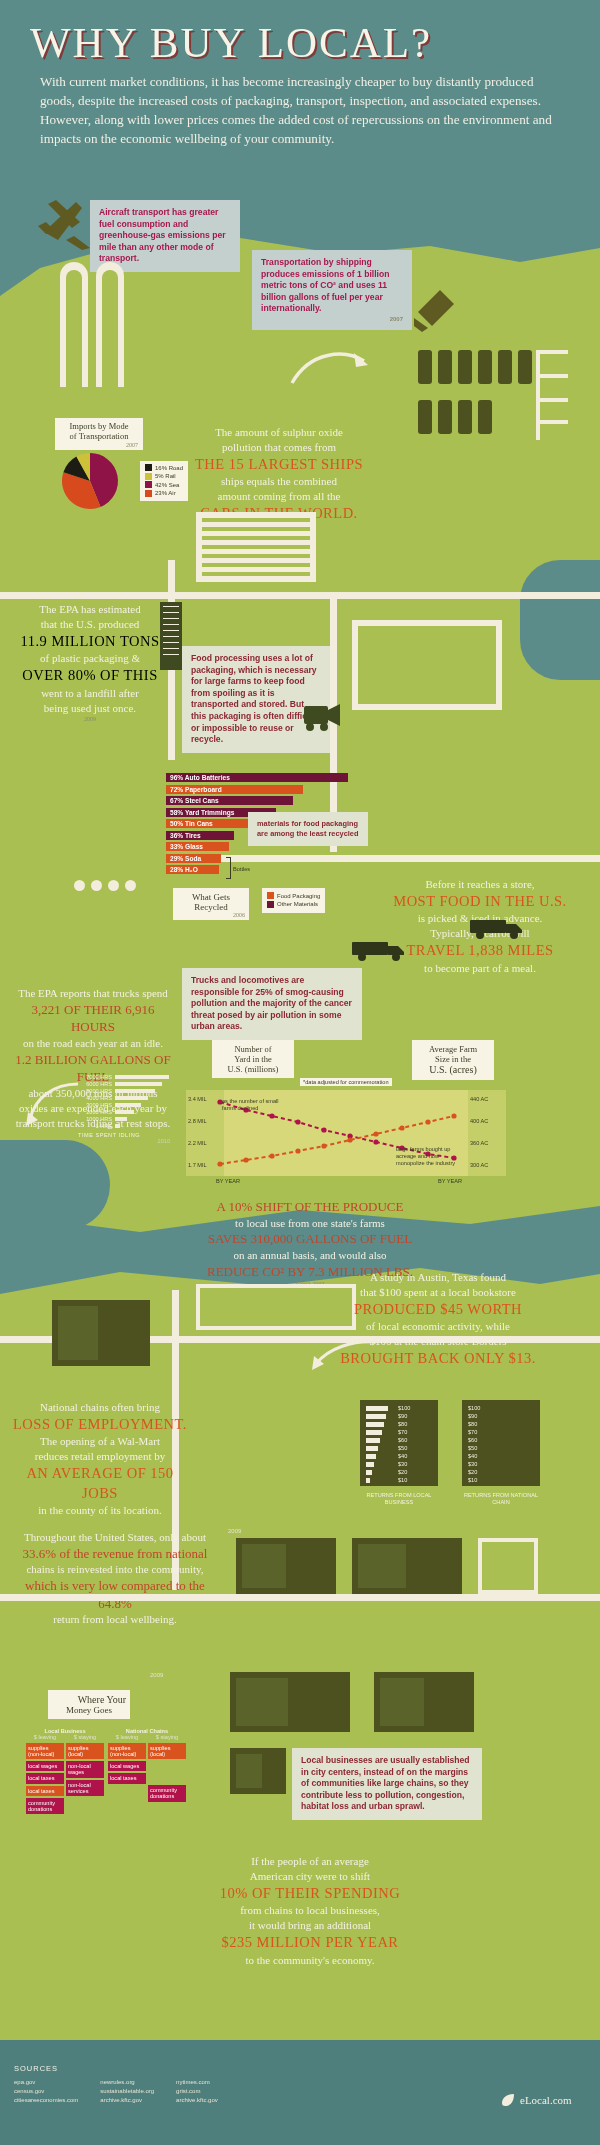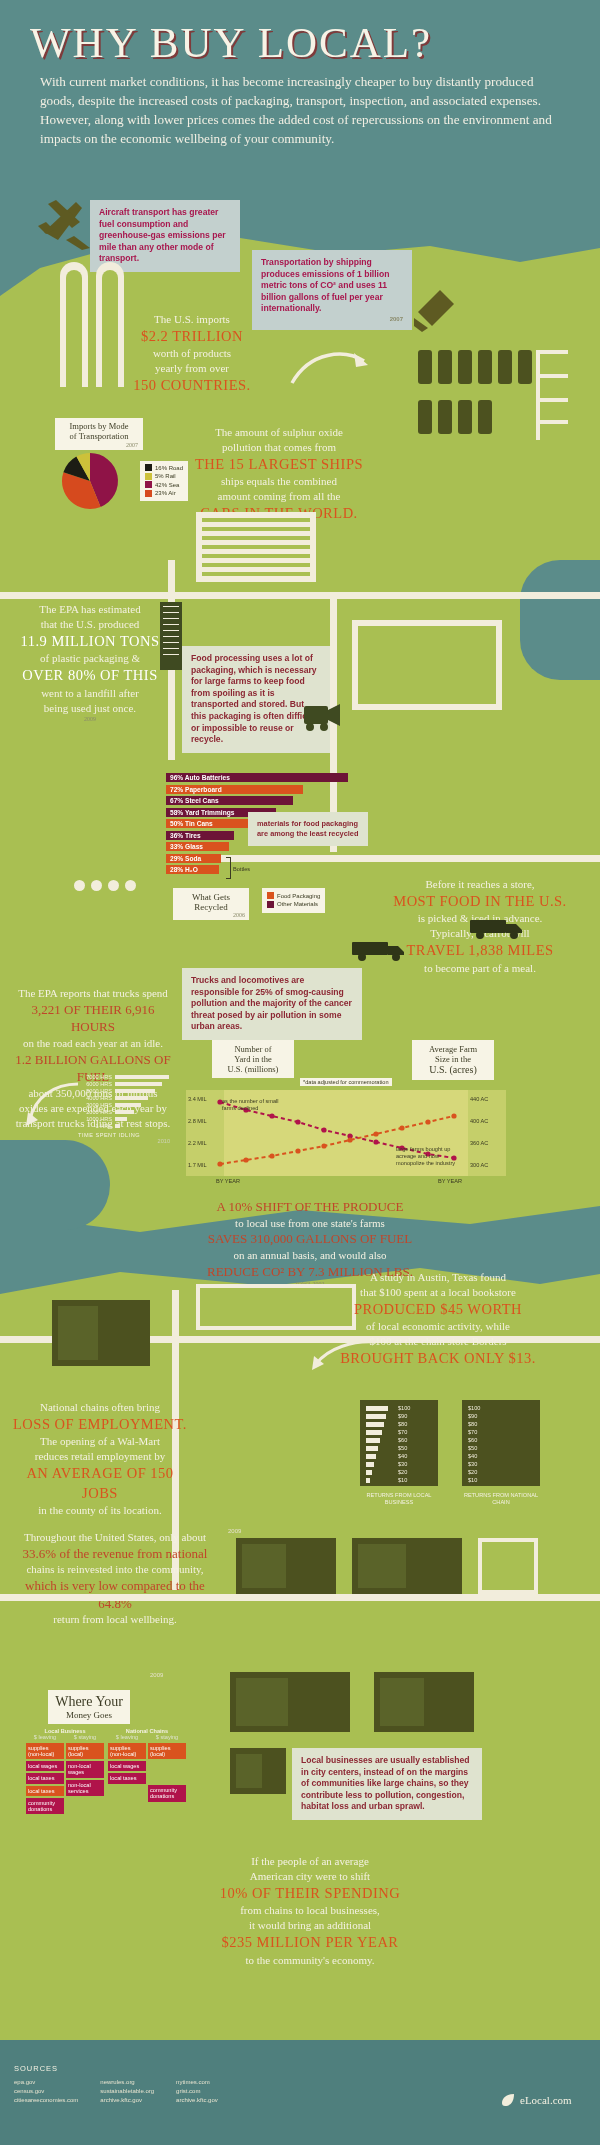--- a/index.html
+++ b/index.html
@@ -36,21 +36,21 @@
     font-size:8.6px; line-height:1.35; font-weight:600;
   }
   .callout-cream { background:#dfe3cf; color:#8c2733; }
 
   
   .stat { font-family:"Liberation Serif", serif; color:#f4f1e2;
           font-size:11px; line-height:1.35; }
   .stat .big { color:#d9531e; font-size:14.5px; letter-spacing:.5px; }
   .stat .big2 { color:#c0462a; font-size:13px; }
   .stat.dark { color:#4a5a1c; }
-  .stat.dark .big { color:#ffffff; }
+  .stat.dark .big { color:#000000; }
 
   
   .card { background:#f7f4e6; color:#3e3d26;
           font-family:"Liberation Serif", serif; text-align:center; }
   .year { font-size:6px; color:#8a8a6a; text-align:right; }
 
   
   .barrow { height:9px; margin-bottom:2.5px; position:relative; }
   .barrow span { position:absolute; left:4px; top:0; line-height:9px;
                  font-size:6.6px; color:#fff; font-weight:700; white-space:nowrap; }
@@ -104,27 +104,20 @@
       <path d="M4 24 L26 2 L40 16 L18 38 Z"></path>
       <path d="M0 30 L14 40 L8 44 L0 38 Z"></path>
     </g>
   </svg>
 
   <div class="bldg" style="left:60px;top:262px;width:28px;height:125px;border-radius:14px 14px 0 0;"></div>
   <div class="bldg" style="left:66px;top:270px;width:16px;height:117px;border-radius:8px 8px 0 0;background:#a9bf52;"></div>
   <div class="bldg" style="left:96px;top:262px;width:28px;height:125px;border-radius:14px 14px 0 0;"></div>
   <div class="bldg" style="left:102px;top:270px;width:16px;height:117px;border-radius:8px 8px 0 0;background:#a9bf52;"></div>
 
-  <div class="stat abs" style="left:112px;top:312px;width:160px;text-align:center;">
-    <div>The U.S. imports</div>
-    <div class="big">$2.2 TRILLION</div>
-    <div>worth of products</div>
-    <div>yearly from over</div>
-    <div class="big">150 COUNTRIES.</div>
-  </div>
 
   <div class="card abs" style="left:55px;top:418px;width:88px;padding:4px 5px 2px;">
     <div style="font-size:8.5px;line-height:1.15;">Imports by Mode</div>
     <div style="font-size:8.5px;line-height:1.15;">of Transportation</div>
     <div class="year">2007</div>
   </div>
   <svg class="abs" style="left:47px;top:450px;" width="86" height="62" viewBox="0 0 86 62">
     <g transform="translate(43,31)">
 
       <path d="M0 0 L0 -28 A28 28 0 0 1 10.6 25.9 Z" fill="#8f1347"></path>
@@ -520,21 +513,21 @@
 
   <div class="road" style="left:0;top:1594px;width:600px;height:7px;"></div>
   <div class="dkbox" style="left:236px;top:1538px;width:100px;height:56px;"></div>
   <div class="abs" style="left:242px;top:1544px;width:44px;height:44px;background:#5a6329;"></div>
   <div class="dkbox" style="left:352px;top:1538px;width:110px;height:56px;"></div>
   <div class="abs" style="left:358px;top:1544px;width:48px;height:44px;background:#5a6329;"></div>
   <div class="bldg" style="left:478px;top:1538px;width:60px;height:56px;"></div>
   <div class="abs" style="left:482px;top:1542px;width:52px;height:48px;background:#a9bf52;"></div>
 
   <div class="card abs" style="left:48px;top:1690px;width:82px;padding:4px;">
-    <div style="font-size:14px;">Where Your</div>
+    <div style="font-size:10px;text-align:right;">Where Your</div>
     <div style="font-size:9px;">Money Goes</div>
   </div>
   <div class="abs year" style="left:150px;top:1672px;color:#e6e2cc;">2009</div>
 
   <div class="abs" style="left:26px;top:1728px;width:160px;">
     <div style="display:flex;gap:4px;margin-bottom:3px;">
       <div style="flex:1;text-align:center;">
         <div class="tiny" style="color:#f4f1e2;font-weight:700;">Local Business</div>
         <div style="display:flex;gap:2px;">
           <span class="tiny" style="flex:1;color:#dfe3cf;">$ leaving</span>

